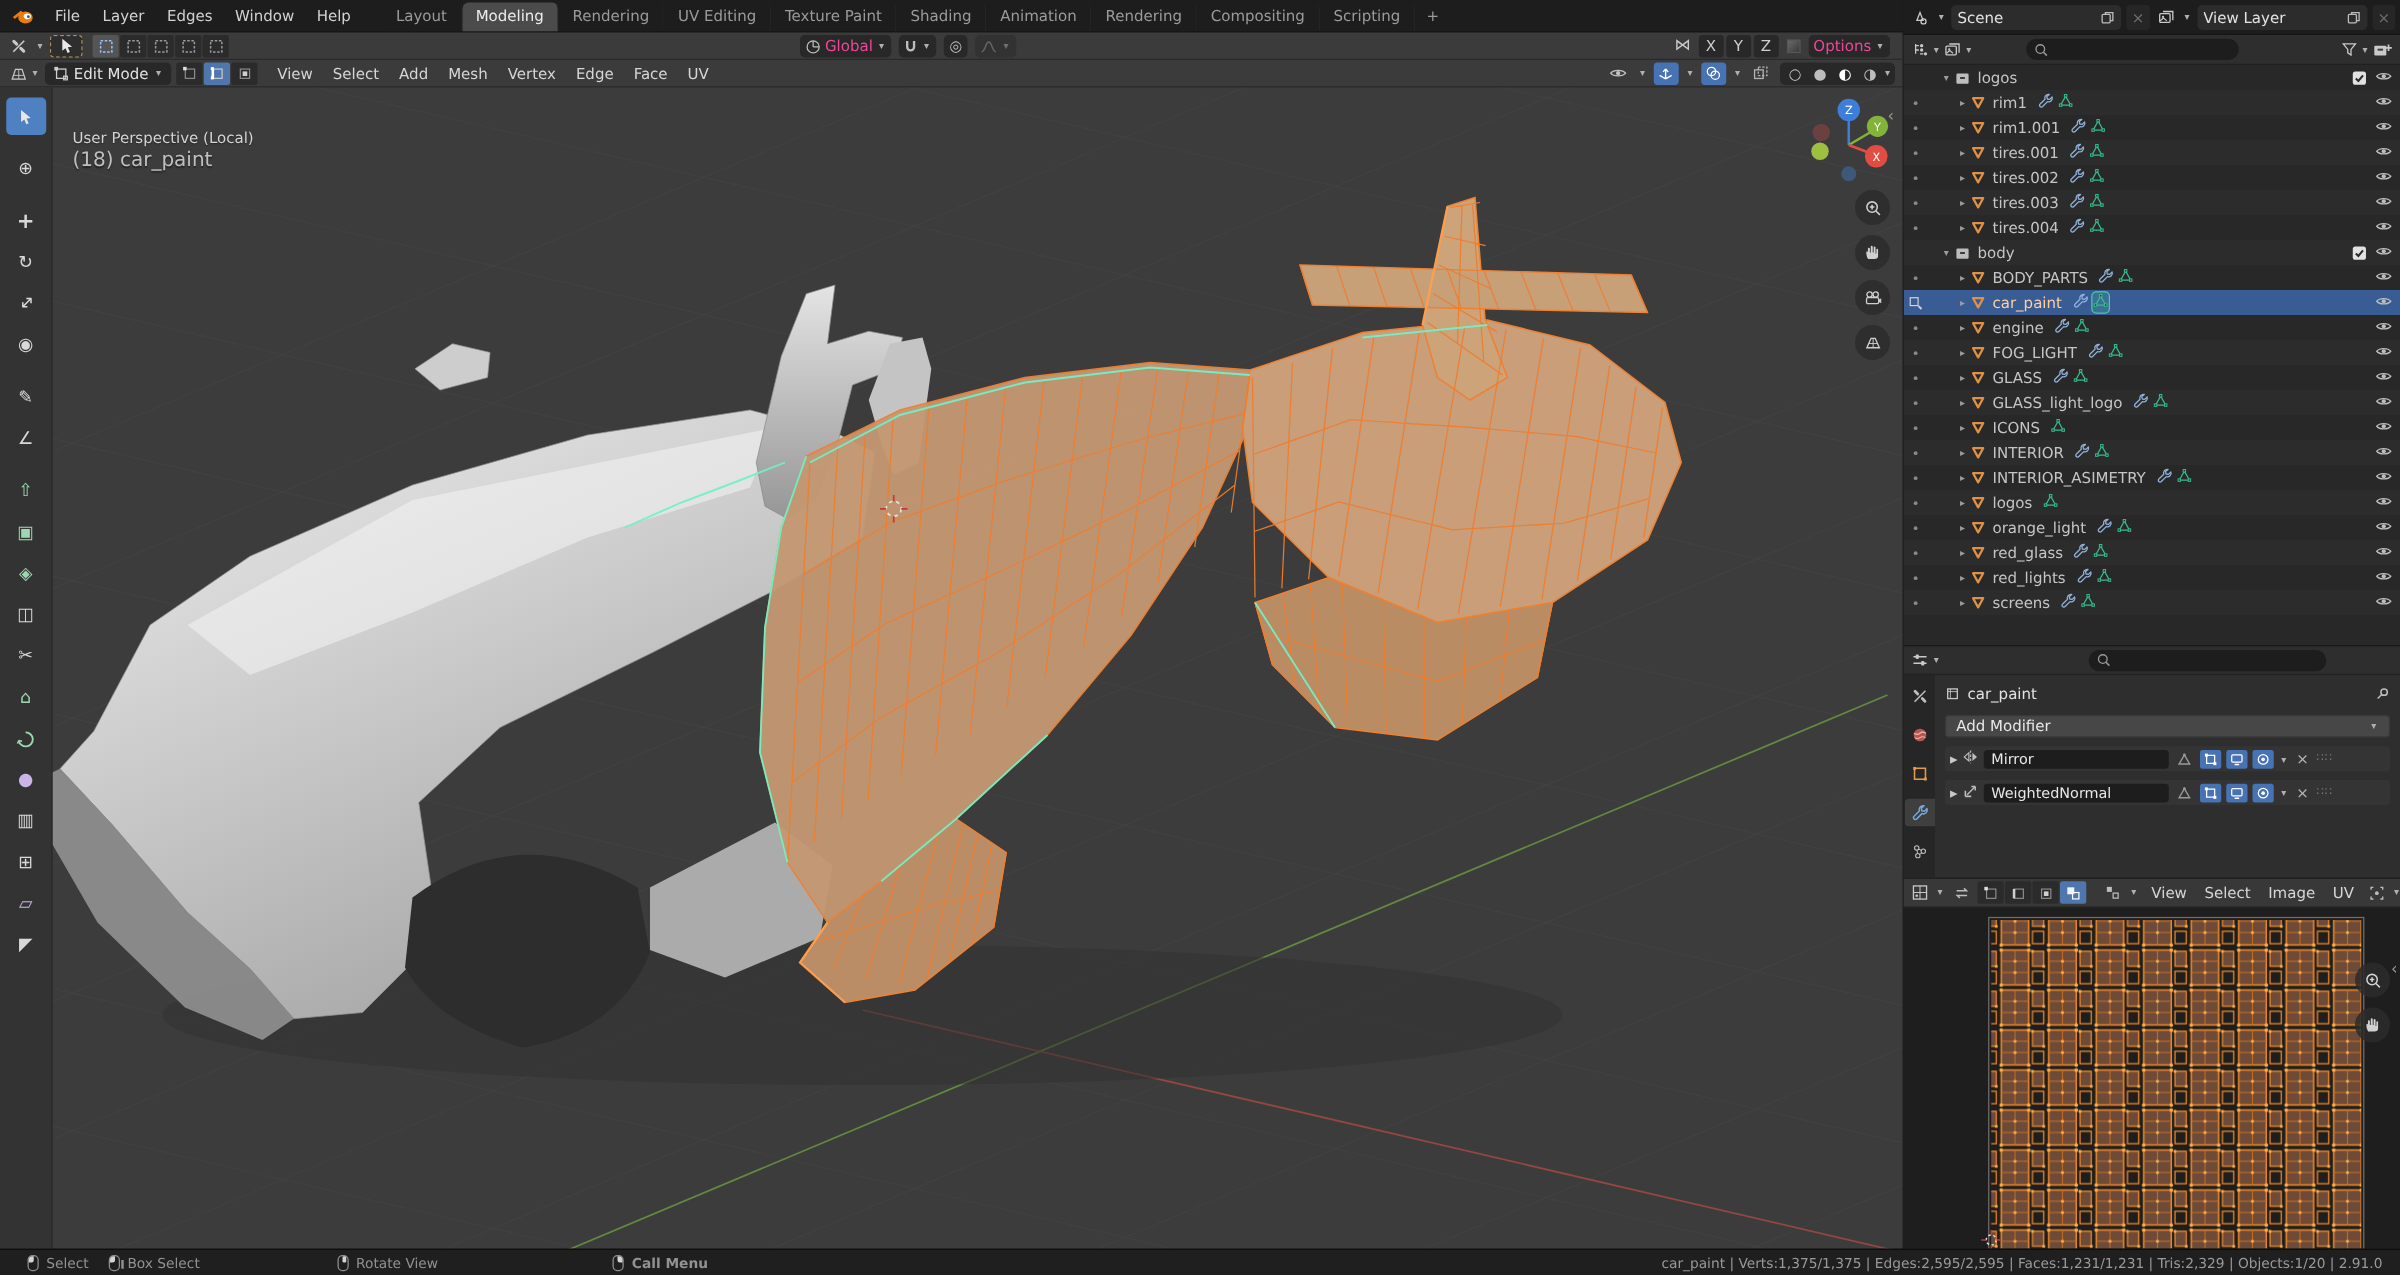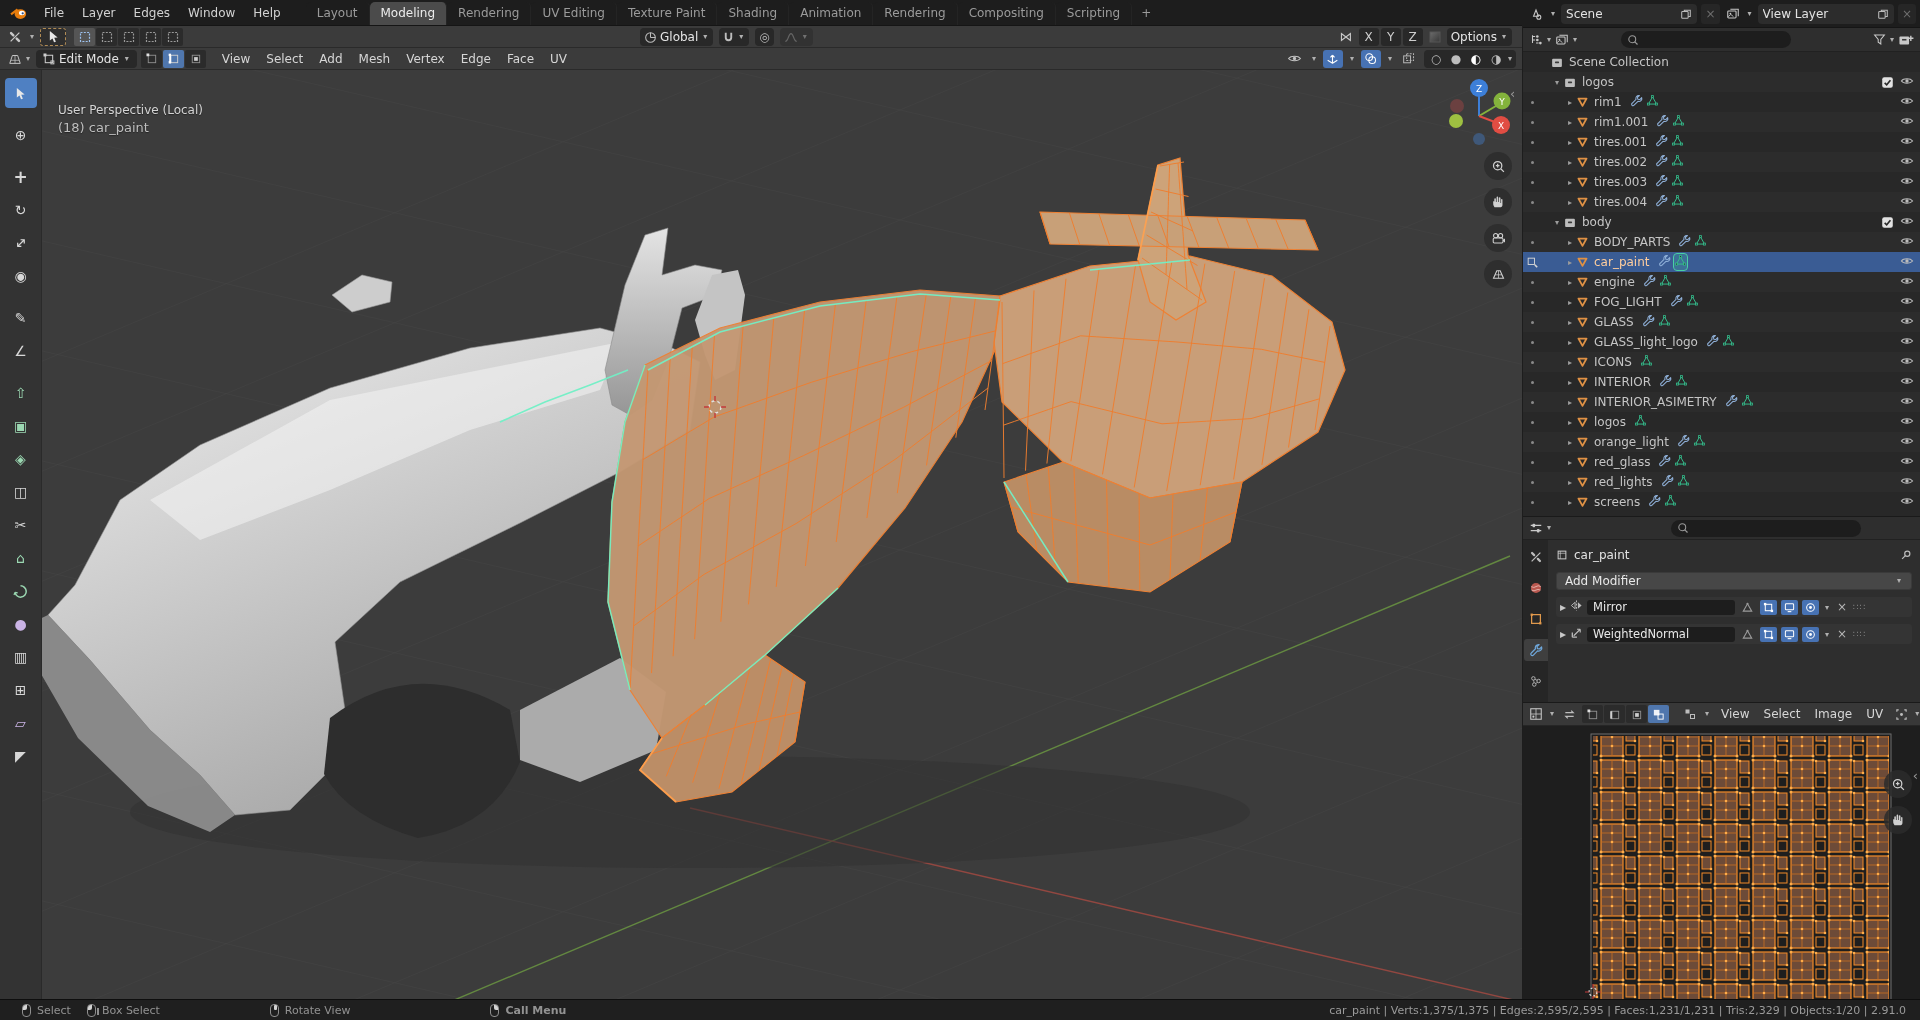--- a/index.html
+++ b/index.html
@@ -36,21 +36,21 @@
   display:flex;align-items:center;border-bottom:1px solid #2a2a2a}
 .ts-left{display:flex;align-items:center;gap:4px;padding-left:6px}
 .atool{width:26px;height:18px;border:1px dashed #b08b55;border-radius:3px;
   display:flex;align-items:center;justify-content:center;background:#2e2e2e}
 .selgrp{display:flex;gap:1px;margin-left:4px}
 .sbtn{width:21px;height:18px;background:#2b2b2b;border-radius:2px;
   display:flex;align-items:center;justify-content:center}
 .sbtn.on{background:#555}
 .ts-center{position:absolute;left:640px;top:2px;height:18px;display:flex;align-items:center;gap:6px}
 .grp{display:flex;align-items:center;background:#282828;border-radius:4px;height:18px;padding:0 4px;gap:3px}
-.grp .lbl{color:#e5e5e5}
+.grp .lbl{color:#ec4899}
 .ts-right{margin-left:auto;display:flex;align-items:center;gap:4px;padding-right:10px}
 .axbtn{width:20px;height:18px;background:#282828;border-radius:3px;color:#cfcfcf;
   display:flex;align-items:center;justify-content:center}
 .dim{opacity:.45}
 
 
 .vp-header{position:absolute;left:0;top:48px;width:1522px;height:22px;background:#3b3b3b;
   display:flex;align-items:center;border-bottom:1px solid #2a2a2a;padding-left:6px}
 .mode-dd{display:flex;align-items:center;gap:4px;background:#282828;border-radius:4px;
   height:18px;padding:0 6px;margin:0 4px;color:#e3e3e3}
@@ -63,21 +63,21 @@
   display:flex;align-items:center;justify-content:center;color:#c2c2c2}
 .hbtn.blue{background:#4772b3;color:#fff}
 .shadegrp{display:flex;align-items:center;background:#282828;border-radius:4px;height:18px;padding:0 2px}
 .shadegrp .sh{width:20px;text-align:center;font-size:12px;color:#bdbdbd}
 .shadegrp .sh.on{background:#4772b3;border-radius:3px;color:#fff}
 
 
 .canvas{position:absolute;left:0;top:70px;width:1522px;height:929px;background:#3c3c3c;overflow:hidden}
 .canvas svg.scene{position:absolute;left:0;top:0}
 .vtext{position:absolute;left:58px;top:32px;color:#d4d4d4;font-size:12px;line-height:17px;text-shadow:0 1px 1px rgba(0,0,0,.4)}
-.vtext .sub{color:#bfbfbf;font-size:13px}
+.vtext .sub{color:#bfbfbf;font-size:16px}
 .toolcol{position:absolute;left:0;top:0;width:42px;height:100%;background:#333333;
   border-right:1px solid #2a2a2a;display:flex;flex-direction:column;align-items:center;padding-top:8px}
 .tool{width:32px;height:30px;margin-bottom:3px;border-radius:4px;display:flex;align-items:center;
   justify-content:center;font-size:15px;color:#d8d8d8}
 .tool.gap{margin-top:9px}
 .tool.active{background:#4f80c2}
 .tool .g-green{color:#9bd8b2}.tool .g-purple{color:#cbb4e6}
 .rot45{display:inline-block;transform:rotate(45deg)}
 .gizmo{position:absolute;left:1441px;top:6px}
 .navbtns{position:absolute;left:1484px;top:82px;display:flex;flex-direction:column;gap:8px}
@@ -672,34 +672,20 @@
       <span class="cr" data-icon="caret">▾</span>
       <span class="icobtn" data-icon="newcoll">
           <svg width="16" height="14" viewBox="0 0 18 16">
             <rect x="1.5" y="4" width="11" height="9" rx="1" fill="#c9c9c9"></rect>
             <rect x="4.5" y="6.8" width="5" height="1.8" fill="#3a3a3a"></rect>
             <path d="M14.5 3 v6 M11.5 6 h6" stroke="#c9c9c9" stroke-width="1.6"></path>
           </svg>
         </span>
     </div>
     <div class="tree" id="otree">
-        <div class="orow">
-          <span class="gut"></span>
-          <span style="width:0px"></span>
-          <span class="crt"></span>
-          <span class="oic">
-            <svg width="14" height="13" viewBox="0 0 16 16">
-              <rect x="2" y="3.5" width="12" height="10" rx="1.2" fill="#bdbdbd"></rect>
-              <rect x="5.5" y="6.8" width="5" height="2" rx="0.6" fill="#3a3a3a"></rect>
-            </svg>
-          </span>
-          <span class="onm">Scene Collection</span>
-          <span class="mods"></span>
-          <span class="sp"></span>
-        </div>
         <div class="orow">
           <span class="gut"></span>
           <span style="width:13px"></span>
           <span class="crt">▾</span>
           <span class="oic">
             <svg width="14" height="13" viewBox="0 0 16 16">
               <rect x="2" y="3.5" width="12" height="10" rx="1.2" fill="#bdbdbd"></rect>
               <rect x="5.5" y="6.8" width="5" height="2" rx="0.6" fill="#3a3a3a"></rect>
             </svg>
           </span>

